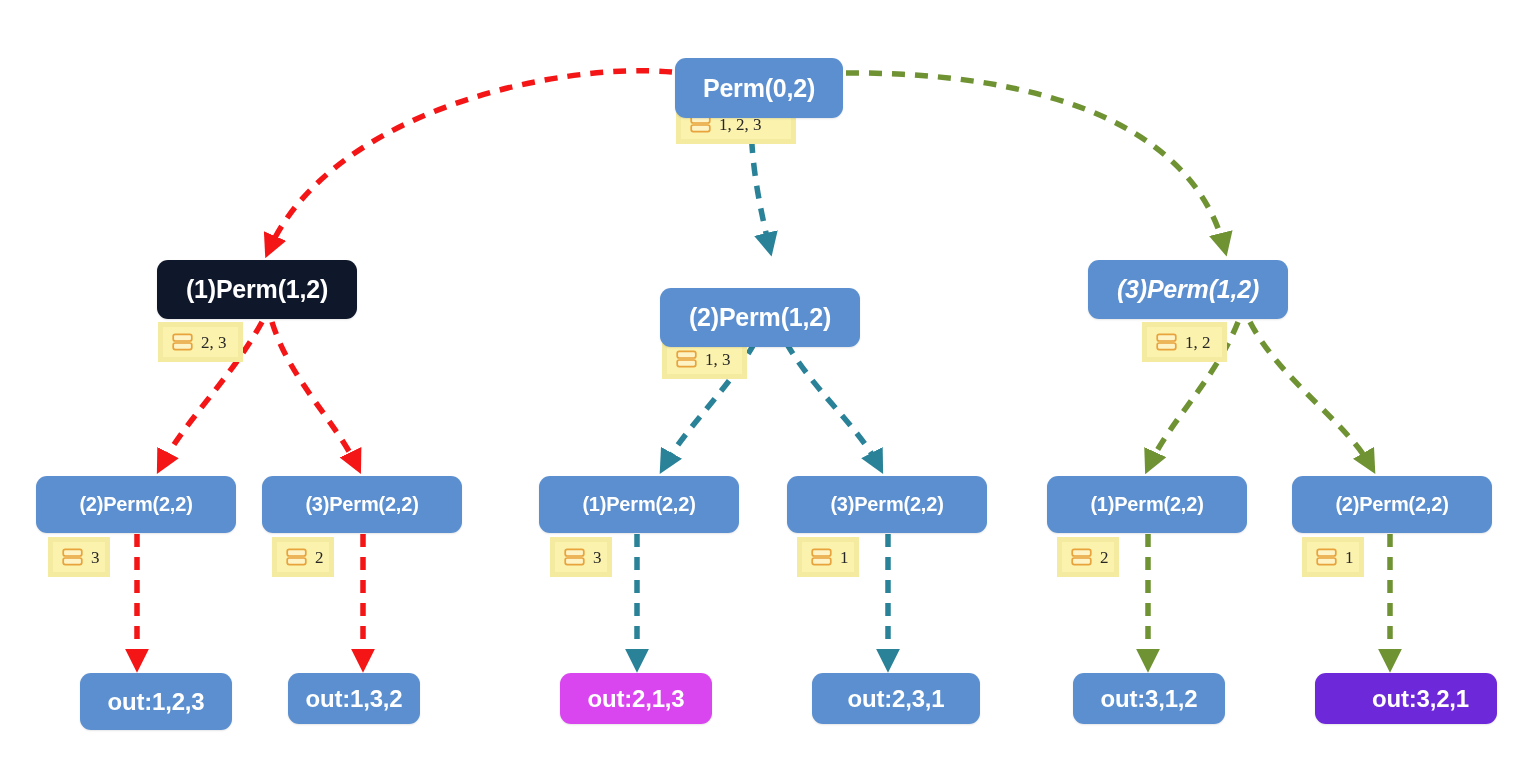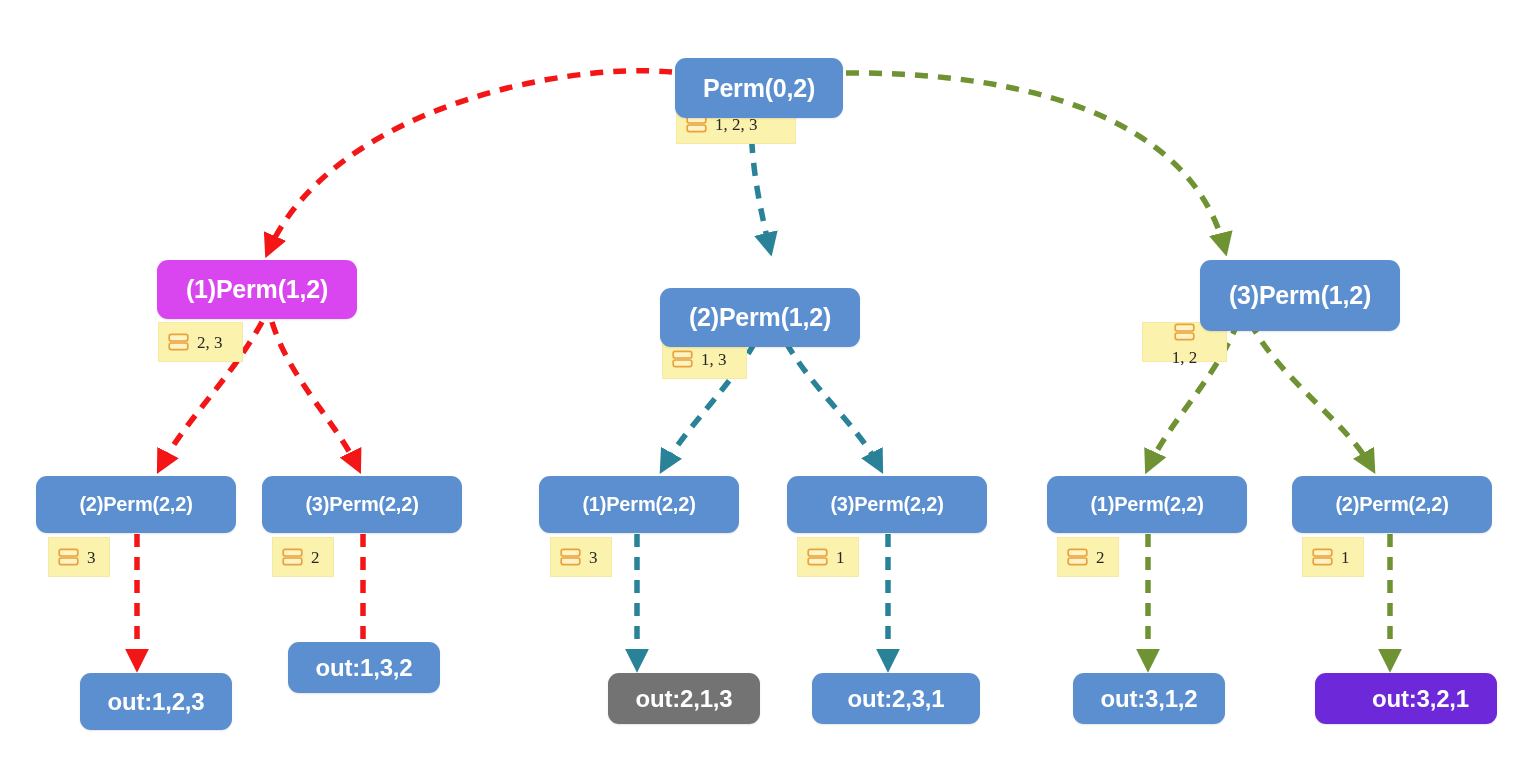--- a/index.html
+++ b/index.html
@@ -43,21 +43,21 @@
   }
   .node.lvl0 { font-size: 25px; }
   .node.lvl1 { font-size: 25px; }
   .node.lvl2 { font-size: 20px; }
   .node.out  { font-size: 24px; }
 
   .note {
     position: absolute;
     box-sizing: border-box;
     background: #fbf2ad;
-    border: 1px solid #000000;
+    border: 5px solid #000000;
     display: flex;
     align-items: center;
     gap: 8px;
     padding: 0 9px;
     z-index: 4;
     color: #262626;
     font-family: "Liberation Serif", serif;
     font-size: 17px;
   }
   .note-icon {
@@ -101,27 +101,27 @@
         <path d="M 888 534 L 888 666" fill="none" stroke="#2a8298" stroke-width="5.5" stroke-linecap="butt" stroke-dasharray="13 10" marker-end="url(#arrow-teal)"></path>
         <path d="M 1148 534 L 1148 666" fill="none" stroke="#6f9233" stroke-width="5.5" stroke-linecap="butt" stroke-dasharray="13 10" marker-end="url(#arrow-green)"></path>
         <path d="M 1390 534 L 1390 666" fill="none" stroke="#6f9233" stroke-width="5.5" stroke-linecap="butt" stroke-dasharray="13 10" marker-end="url(#arrow-green)"></path>
       </g>
   </svg>
 
   <div id="nodes-layer">
       <div class="node lvl0" style="left: 675px; top: 33px; width: 168px; height: 60px; background: rgb(91, 143, 208); color: rgb(255, 255, 255); margin-top: 25px;">
         <span>Perm(0,2)</span>
       </div>
-      <div class="node lvl1" style="left: 157px; top: 260px; width: 200px; height: 59px; background: #d946ef; color: rgb(255, 255, 255);">
+      <div class="node lvl1" style="left: 157px; top: 260px; width: 200px; height: 59px; background: #0f172a; color: rgb(255, 255, 255);">
         <span>(1)Perm(1,2)</span>
       </div>
       <div class="node lvl1" style="left: 660px; top: 260px; width: 200px; height: 59px; background: rgb(91, 143, 208); color: rgb(255, 255, 255); margin-top: 28px;">
         <span>(2)Perm(1,2)</span>
       </div>
-      <div class="node lvl1" style="left: 1200px; top: 260px; width: 200px; height: 71px; background: rgb(91, 143, 208); color: rgb(255, 255, 255);">
+      <div class="node lvl1" style="left: 1088px; top: 260px; width: 200px; height: 59px; background: rgb(91, 143, 208); color: rgb(255, 255, 255); font-style: italic;">
         <span>(3)Perm(1,2)</span>
       </div>
       <div class="node lvl2" style="left: 36px; top: 476px; width: 200px; height: 57px; background: rgb(91, 143, 208); color: rgb(255, 255, 255);">
         <span>(2)Perm(2,2)</span>
       </div>
       <div class="node lvl2" style="left: 262px; top: 476px; width: 200px; height: 57px; background: rgb(91, 143, 208); color: rgb(255, 255, 255);">
         <span>(3)Perm(2,2)</span>
       </div>
       <div class="node lvl2" style="left: 539px; top: 476px; width: 200px; height: 57px; background: rgb(91, 143, 208); color: rgb(255, 255, 255);">
         <span>(1)Perm(2,2)</span>
@@ -131,24 +131,24 @@
       </div>
       <div class="node lvl2" style="left: 1047px; top: 476px; width: 200px; height: 57px; background: rgb(91, 143, 208); color: rgb(255, 255, 255);">
         <span>(1)Perm(2,2)</span>
       </div>
       <div class="node lvl2" style="left: 1292px; top: 476px; width: 200px; height: 57px; background: rgb(91, 143, 208); color: rgb(255, 255, 255);">
         <span>(2)Perm(2,2)</span>
       </div>
       <div class="node out" style="left: 80px; top: 673px; width: 152px; height: 57px; background: rgb(91, 143, 208); color: rgb(255, 255, 255);">
         <span>out:1,2,3</span>
       </div>
-      <div class="node out" style="left: 288px; top: 642px; width: 152px; height: 51px; background: rgb(91, 143, 208); color: rgb(255, 255, 255);">
+      <div class="node out" style="left: 288px; top: 673px; width: 132px; height: 51px; background: rgb(91, 143, 208); color: rgb(255, 255, 255);">
         <span>out:1,3,2</span>
       </div>
-      <div class="node out" style="left: 560px; top: 673px; width: 152px; height: 51px; background: #737373; color: rgb(255, 255, 255); margin-left: 48px;">
+      <div class="node out" style="left: 560px; top: 673px; width: 152px; height: 51px; background: #d946ef; color: rgb(255, 255, 255);">
         <span>out:2,1,3</span>
       </div>
       <div class="node out" style="left: 812px; top: 673px; width: 168px; height: 51px; background: rgb(91, 143, 208); color: rgb(255, 255, 255);">
         <span>out:2,3,1</span>
       </div>
       <div class="node out" style="left: 1073px; top: 673px; width: 152px; height: 51px; background: rgb(91, 143, 208); color: rgb(255, 255, 255);">
         <span>out:3,1,2</span>
       </div>
       <div class="node out" style="left: 1315px; top: 673px; width: 182px; height: 51px; background: #6d28d9; color: rgb(255, 255, 255); padding-left: 29px;">
         <span>out:3,2,1</span>
@@ -169,21 +169,21 @@
         </svg>
         <span class="note-text">2, 3</span>
       </div>
       <div class="note" style="left: 662px; top: 322px; width: 85px; height: 40px; background: rgb(251, 242, 173); border-color: rgb(244, 234, 160); margin-top: 17px;">
         <svg class="note-icon" viewBox="0 0 21 18">
           <rect x="1.2" y="1.4" width="18.6" height="6.6" rx="2" ry="2" fill="#fdf3c4" stroke="#e8a33d" stroke-width="1.7"></rect>
           <rect x="1.2" y="10.0" width="18.6" height="6.6" rx="2" ry="2" fill="#fdf3c4" stroke="#e8a33d" stroke-width="1.7"></rect>
         </svg>
         <span class="note-text">1, 3</span>
       </div>
-      <div class="note" style="left: 1142px; top: 322px; width: 85px; height: 40px; background: rgb(251, 242, 173); border-color: rgb(244, 234, 160); flex-direction: column;">
+      <div class="note" style="left: 1142px; top: 322px; width: 85px; height: 40px; background: rgb(251, 242, 173); border-color: rgb(244, 234, 160);">
         <svg class="note-icon" viewBox="0 0 21 18">
           <rect x="1.2" y="1.4" width="18.6" height="6.6" rx="2" ry="2" fill="#fdf3c4" stroke="#e8a33d" stroke-width="1.7"></rect>
           <rect x="1.2" y="10.0" width="18.6" height="6.6" rx="2" ry="2" fill="#fdf3c4" stroke="#e8a33d" stroke-width="1.7"></rect>
         </svg>
         <span class="note-text">1, 2</span>
       </div>
       <div class="note" style="left: 48px; top: 537px; width: 62px; height: 40px; background: rgb(251, 242, 173); border-color: rgb(244, 234, 160);">
         <svg class="note-icon" viewBox="0 0 21 18">
           <rect x="1.2" y="1.4" width="18.6" height="6.6" rx="2" ry="2" fill="#fdf3c4" stroke="#e8a33d" stroke-width="1.7"></rect>
           <rect x="1.2" y="10.0" width="18.6" height="6.6" rx="2" ry="2" fill="#fdf3c4" stroke="#e8a33d" stroke-width="1.7"></rect>

